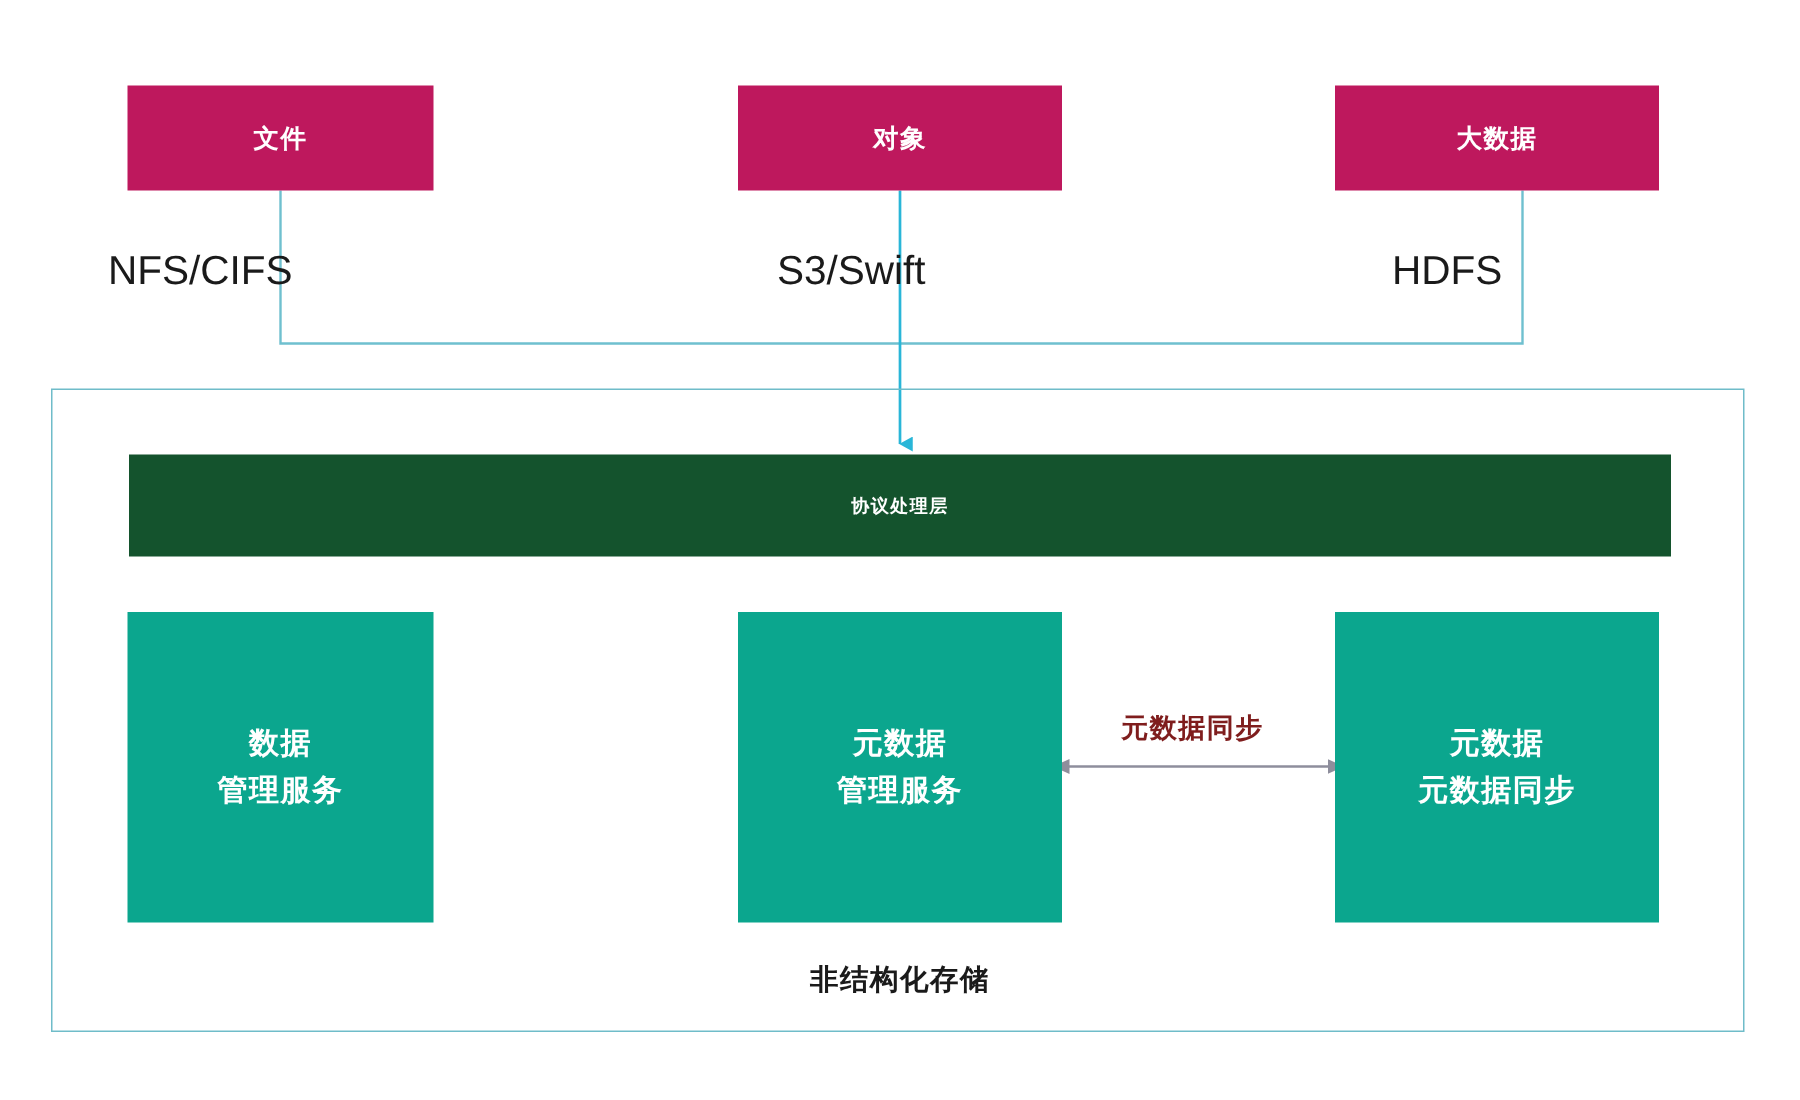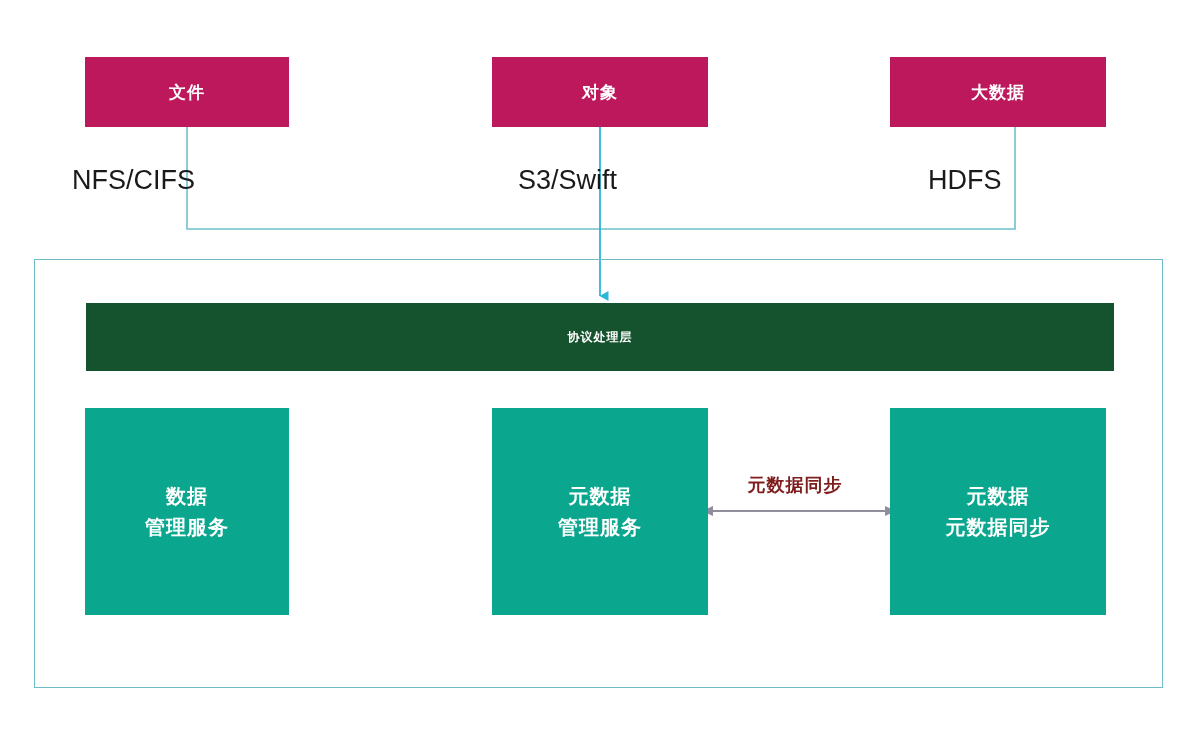--- a/index.html
+++ b/index.html
@@ -190,14 +190,15 @@
     <span>管理服务</span>
   </div>
 
   <div id="svc-metaidx" class="svc-box">
     <span>元数据</span>
     <span>元数据同步</span>
   </div>
 
   <div id="sync-label">元数据同步</div>
 
+  <div id="container-caption">非结构化存储</div>
 
 </div>
 
 </body></html>

